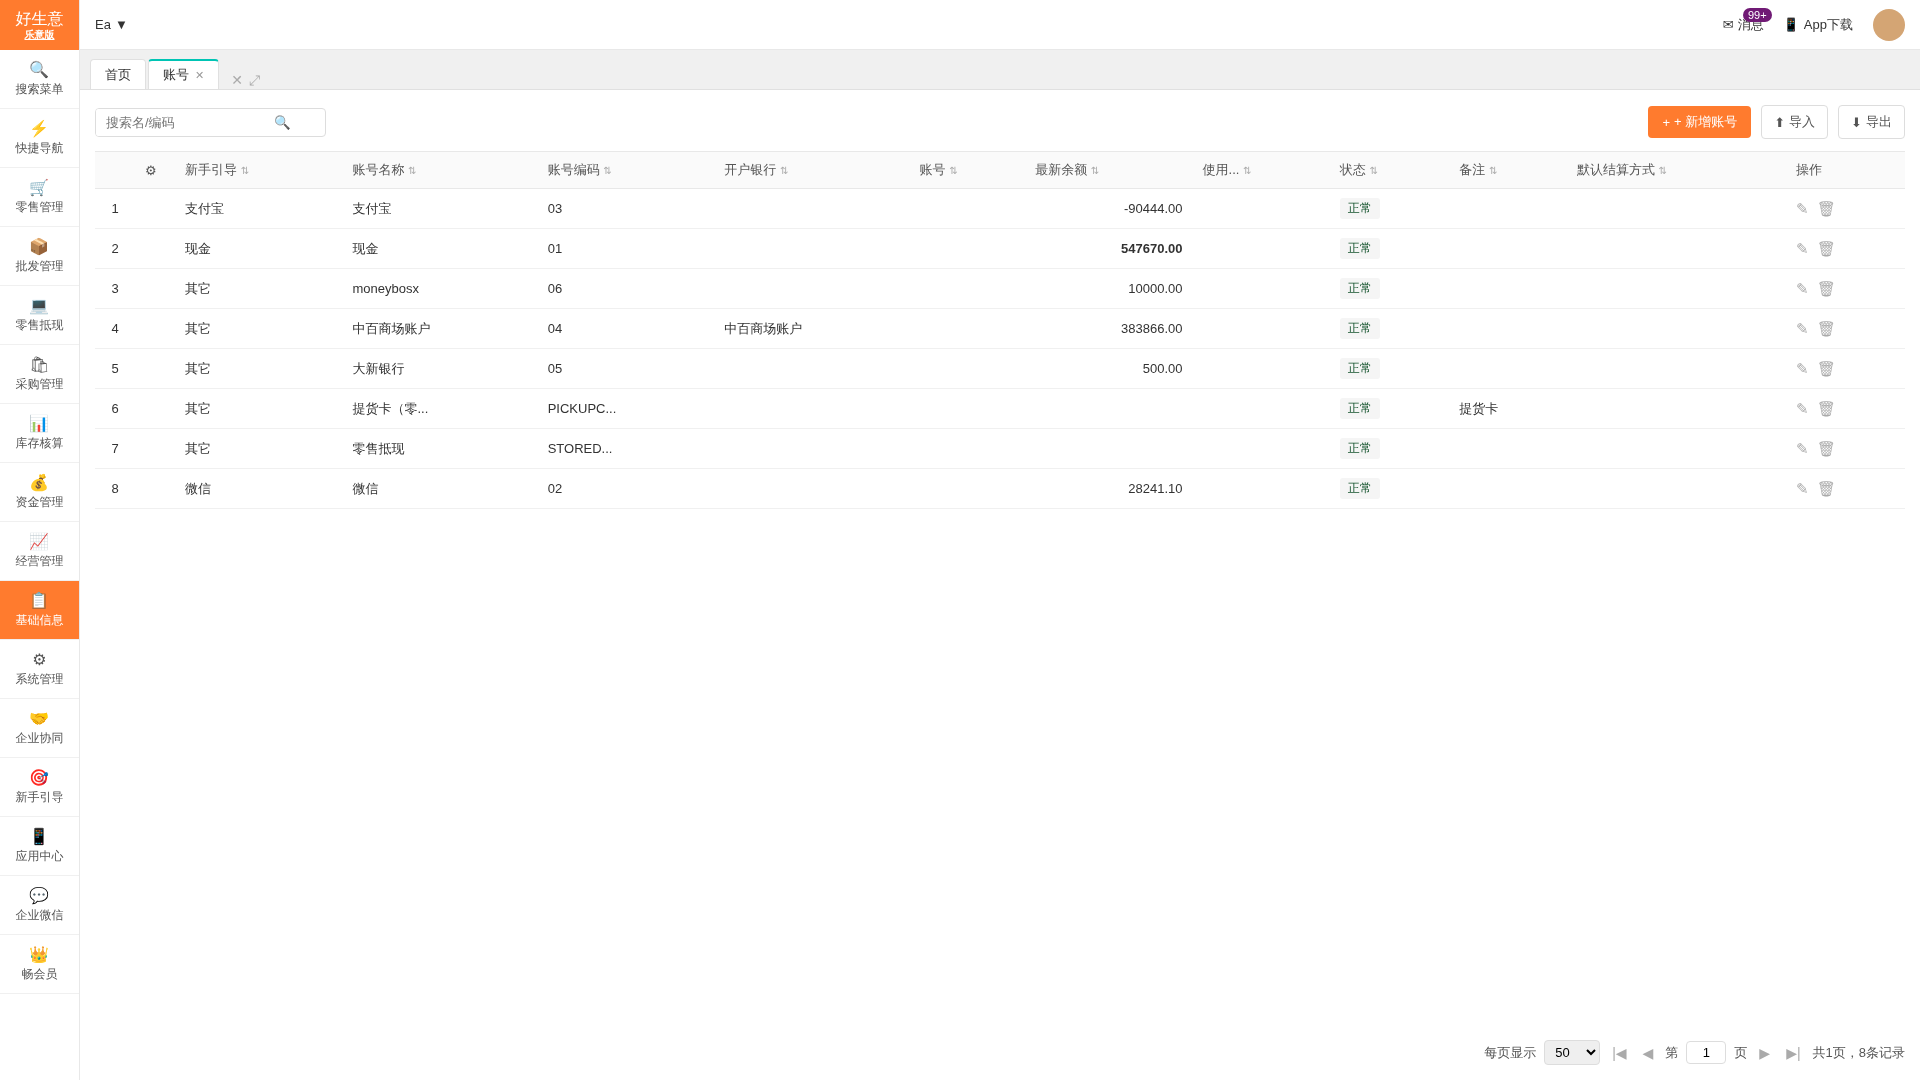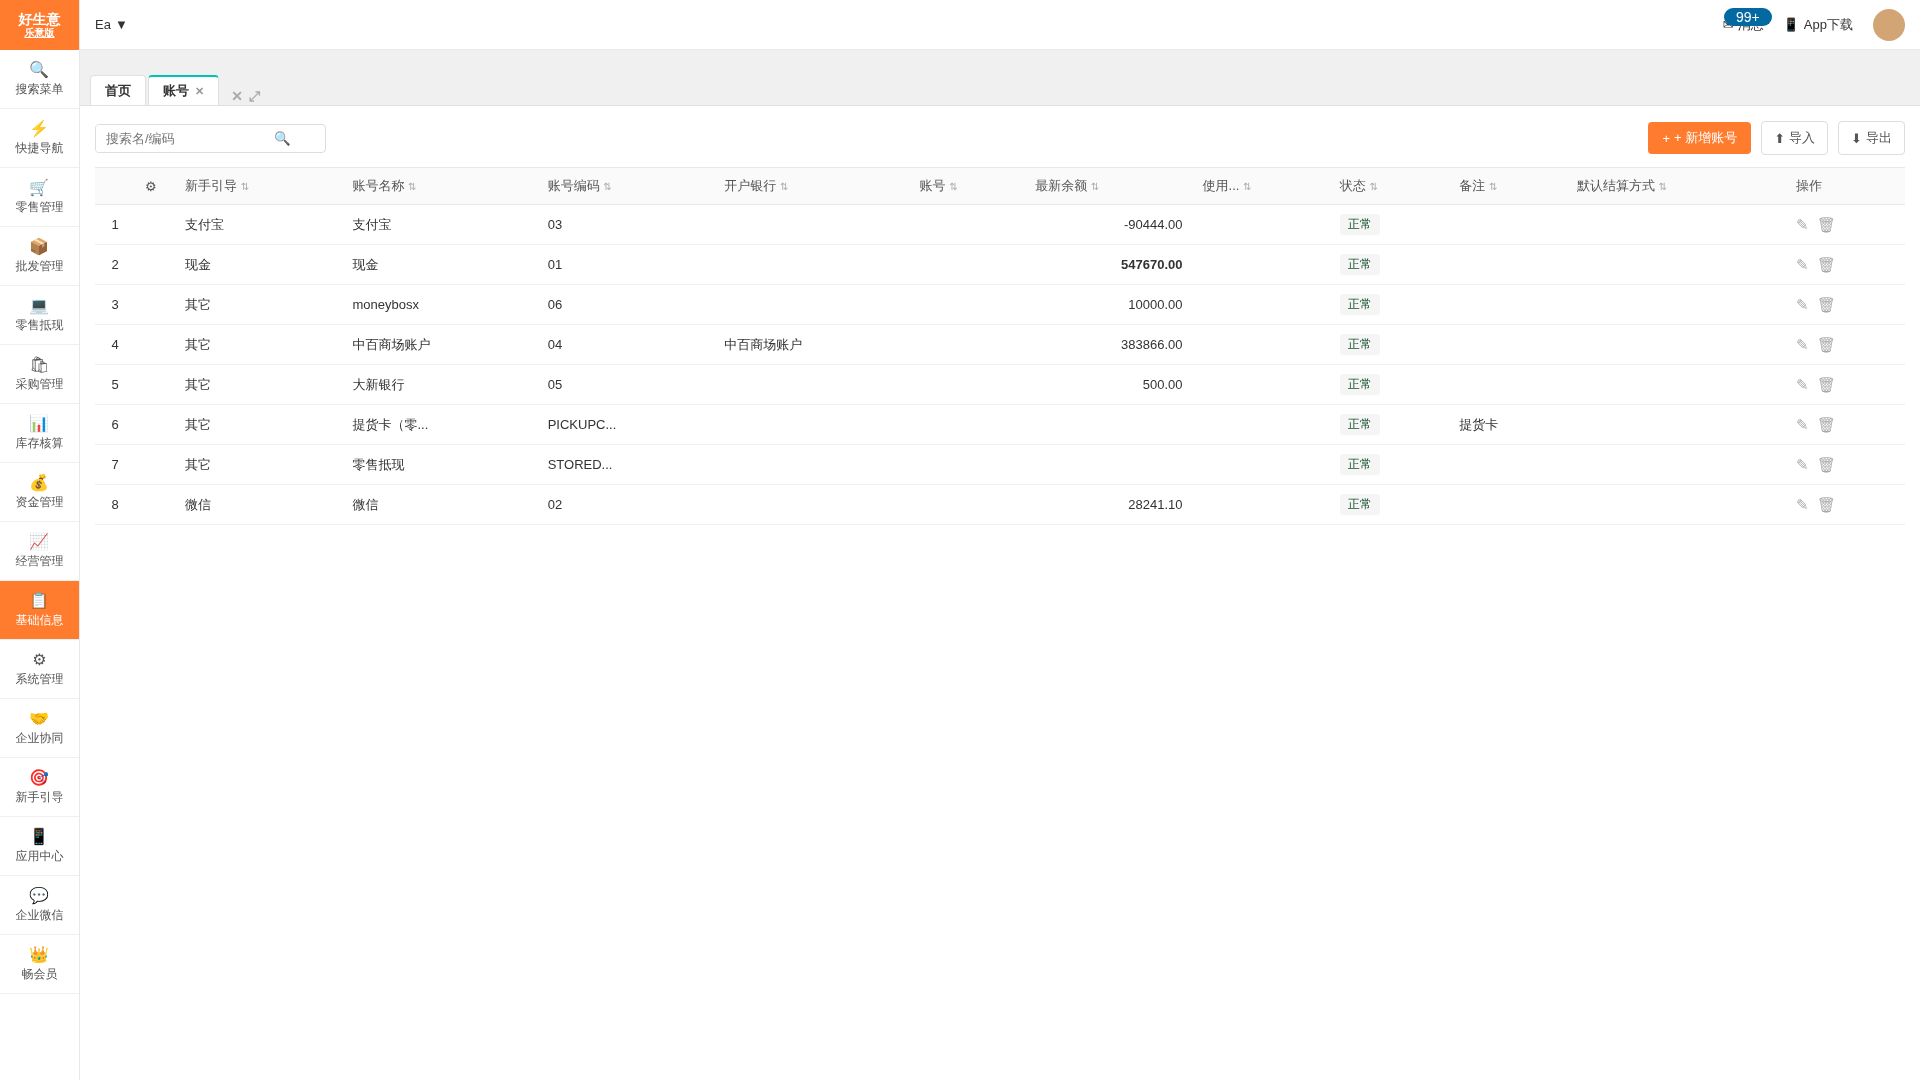--- a/index.html
+++ b/index.html
@@ -77,25 +77,25 @@
     .msg-btn {
       display: flex;
       align-items: center;
       gap: 4px;
       cursor: pointer;
       color: #333;
       font-size: 13px;
       position: relative;
     }
     .badge {
-      background: #0369a1;
+      background: #701a75;
       color: white;
       border-radius: 10px;
-      font-size: 14px;
-      padding: 1px 12px;
+      font-size: 11px;
+      padding: 1px 5px;
       position: absolute;
       top: -8px;
       right: -8px;
     }
     .app-download {
       display: flex;
       align-items: center;
       gap: 4px;
       cursor: pointer;
       color: #333;
@@ -104,27 +104,26 @@
     .avatar {
       width: 32px;
       height: 32px;
       border-radius: 50%;
       background: #d4a574;
       cursor: pointer;
     }
 
     
     .tab-bar {
-      height: 56px;
+      height: 40px;
       background: #f0f0f0;
       display: flex;
       align-items: flex-end;
       padding: 0 10px;
       border-bottom: 1px solid #e0e0e0;
-      font-weight: bold;
     }
     .tab {
       padding: 6px 14px;
       background: #f0f0f0;
       color: #555;
       cursor: pointer;
       font-size: 13px;
       border-radius: 4px 4px 0 0;
       display: flex;
       align-items: center;
@@ -302,21 +301,21 @@
       color: #aaa;
       font-size: 14px;
     }
   </style>
 </head>
 <body>
 
 <div class="sidebar">
   <div class="sidebar-logo">
     <div class="sidebar-logo-inner">
-      <div style="font-size:14px;font-weight:bold;text-align:right;">好生意</div>
+      <div style="font-size:16px;font-weight:normal;text-align:right;">好生意</div>
       <div style="font-size:10px;text-decoration:underline;">乐意版</div>
     </div>
   </div>
   <div id="sidebar-items-container">
       <div class="sidebar-item">
         <div class="sidebar-item-icon">🔍</div>
         <div>搜索菜单</div>
       </div>
       <div class="sidebar-item">
         <div class="sidebar-item-icon">⚡</div>
@@ -646,14 +645,30 @@
       <td>
         <div class="action-btns">
           <span class="action-btn" title="编辑">✎</span>
           <span class="action-btn" title="删除">🗑</span>
         </div>
       </td>
     </tr>
         </tbody>
     </table>
 
+    <div class="pagination">
+      <span>每页显示</span>
+      <select class="page-size-select">
+        <option>50</option>
+        <option>20</option>
+        <option>100</option>
+      </select>
+      <span class="page-btn">|◀</span>
+      <span class="page-btn">◀</span>
+      <span>第</span>
+      <input class="page-input" type="text" value="1" style="">
+      <span>页</span>
+      <span class="page-btn">▶</span>
+      <span class="page-btn">▶|</span>
+      <span>共1页，8条记录</span>
+    </div>
   </div>
 </div>
 
 </body></html>

